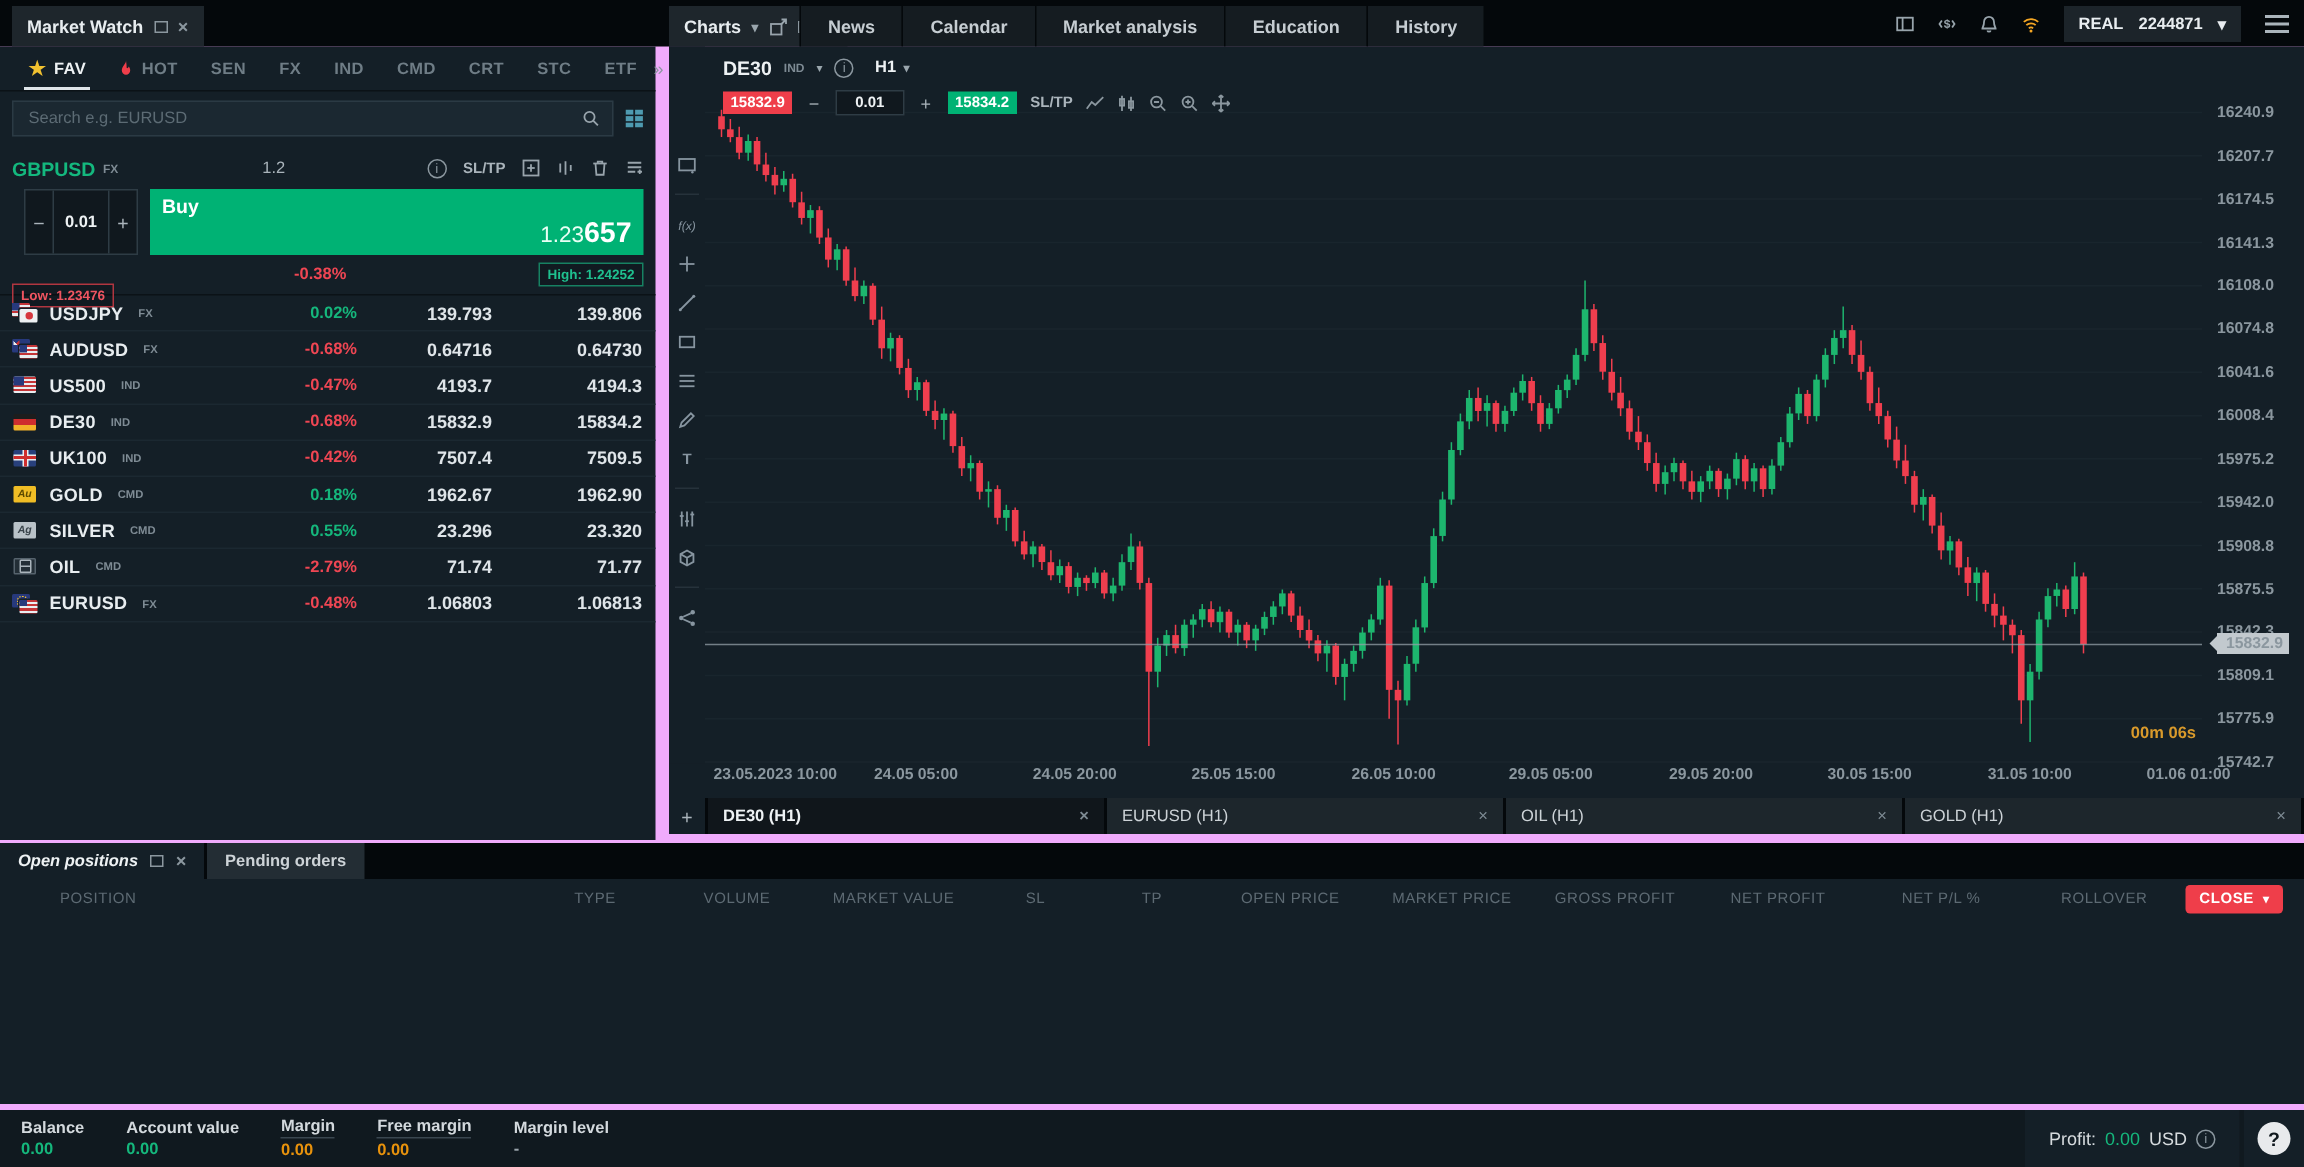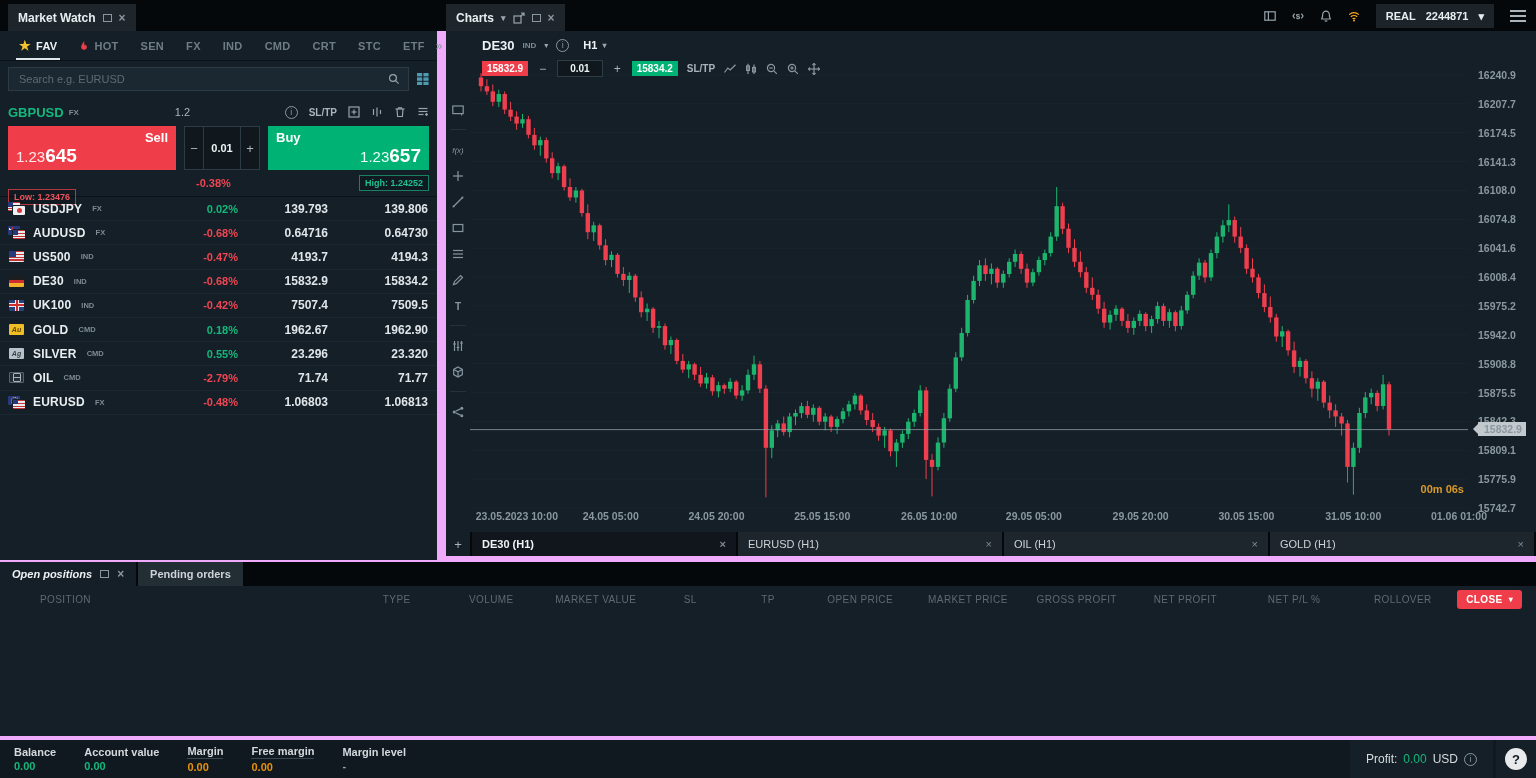--- a/index.html
+++ b/index.html
@@ -207,20 +207,27 @@
       <span class="chev">▾</span>
       <span class="tic">
           <svg class="ic" width="12" height="12" viewBox="0 0 12 12">
             <rect x="1" y="4" width="7" height="7" stroke="currentColor" fill="none" stroke-width="1.2"></rect>
             <path d="M7.5 4.5L11 1M8 1h3v3" stroke="currentColor" fill="none" stroke-width="1.2"></path>
           </svg>
         </span>
       <span class="mini-box"></span>
       <span class="mini-x">×</span>
     </div>
+    <div class="top-tabs" id="top-tabs">
+        <div class="top-tab">News</div>
+        <div class="top-tab">Calendar</div>
+        <div class="top-tab">Market analysis</div>
+        <div class="top-tab">Education</div>
+        <div class="top-tab">History</div>
+      </div>
     <div class="top-icons">
       <span class="tic">
           <svg class="ic" width="12" height="12" viewBox="0 0 12 12">
             <rect x="0.8" y="1.8" width="10.4" height="8.4" stroke="currentColor" fill="none" stroke-width="1.2"></rect>
             <line x1="4.4" y1="1.8" x2="4.4" y2="10.2" stroke="currentColor" fill="none" stroke-width="1.2"></line>
           </svg>
         </span>
       <span class="tic">
           <svg class="ic" width="12" height="12" viewBox="0 0 12 12">
             <g stroke="currentColor" fill="none" stroke-width="1.2">
@@ -359,24 +366,20 @@
                   <line x1="1.5" y1="5.5" x2="10.5" y2="5.5"></line>
                   <line x1="1.5" y1="8.5" x2="6.5" y2="8.5"></line>
                   <line x1="9.5" y1="7" x2="9.5" y2="10"></line>
                   <line x1="8" y1="8.5" x2="11" y2="8.5"></line>
                 </g>
               </svg>
             </span>
         </span>
       </div>
       <div class="ticket-body">
-        <div class="btn-sell">
-          <span class="bs-label">Sell</span>
-          <span class="bs-price"><span>1.23</span><b>645</b></span>
-        </div>
         <div class="stepper">
           <span class="step-btn">−</span>
           <span class="step-val">0.01</span>
           <span class="step-btn">+</span>
         </div>
         <div class="btn-buy">
           <span class="bs-label">Buy</span>
           <span class="bs-price"><span>1.23</span><b>657</b></span>
         </div>
       </div>

